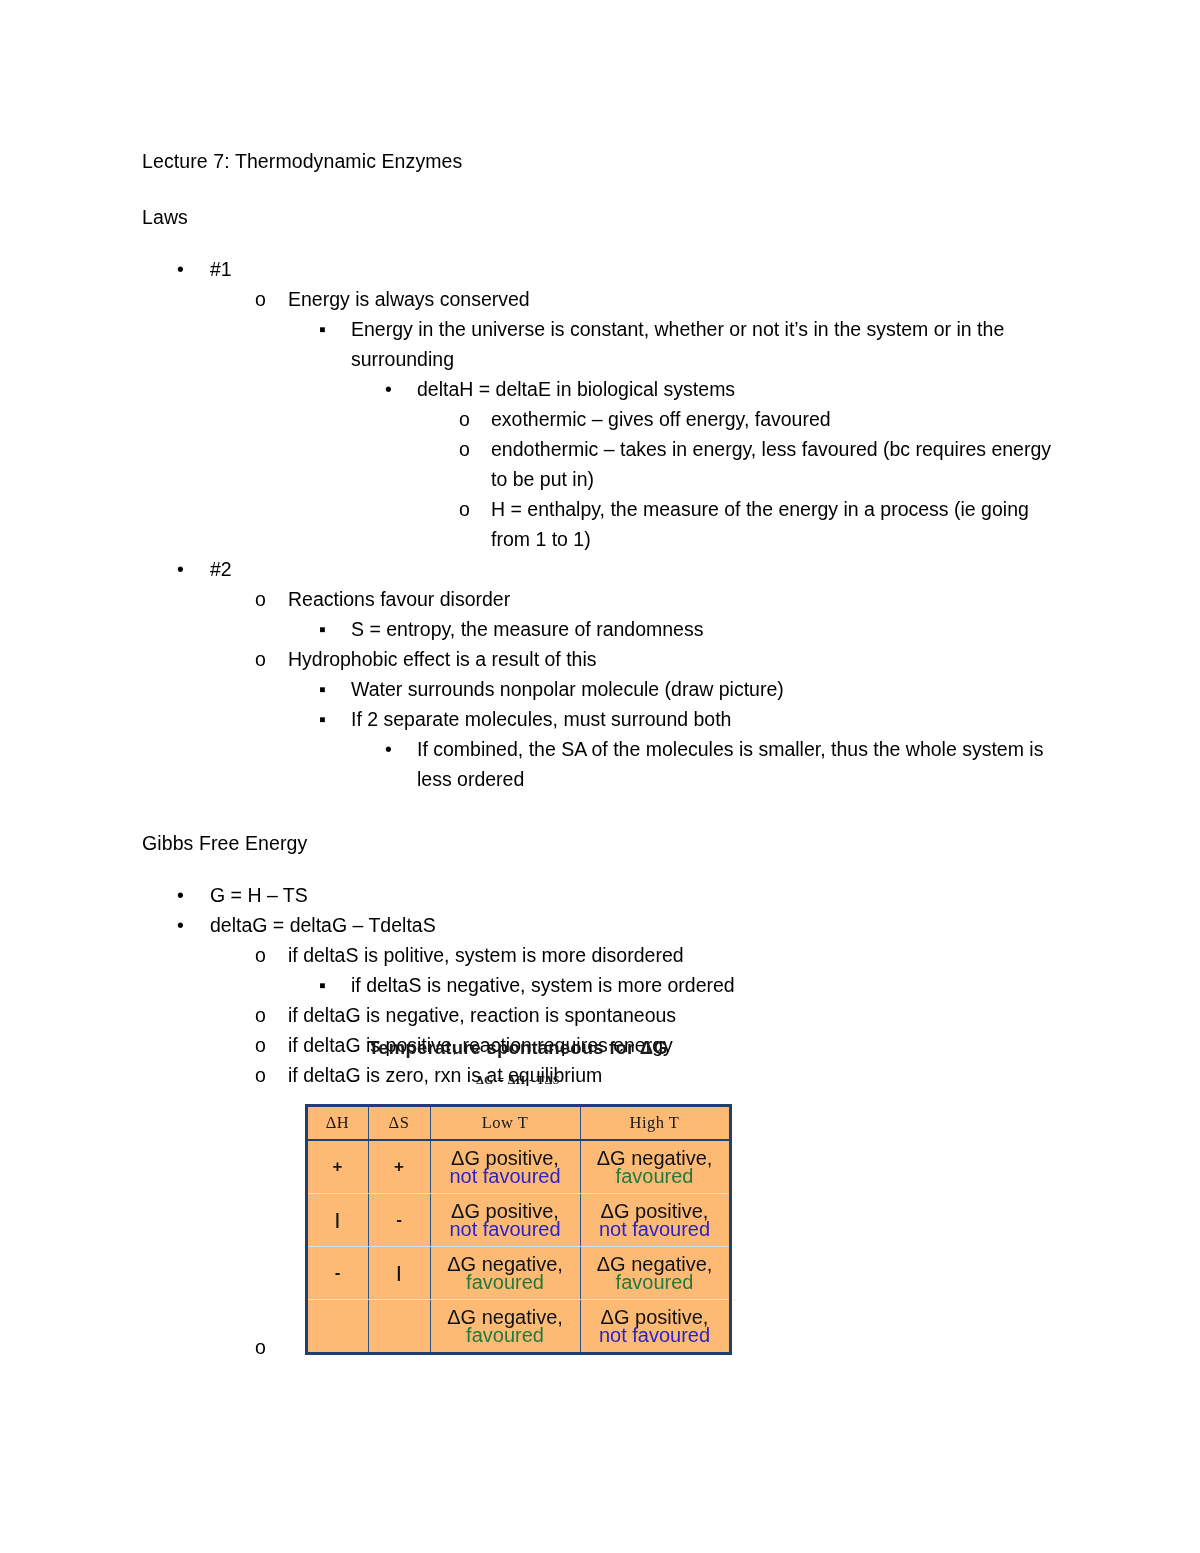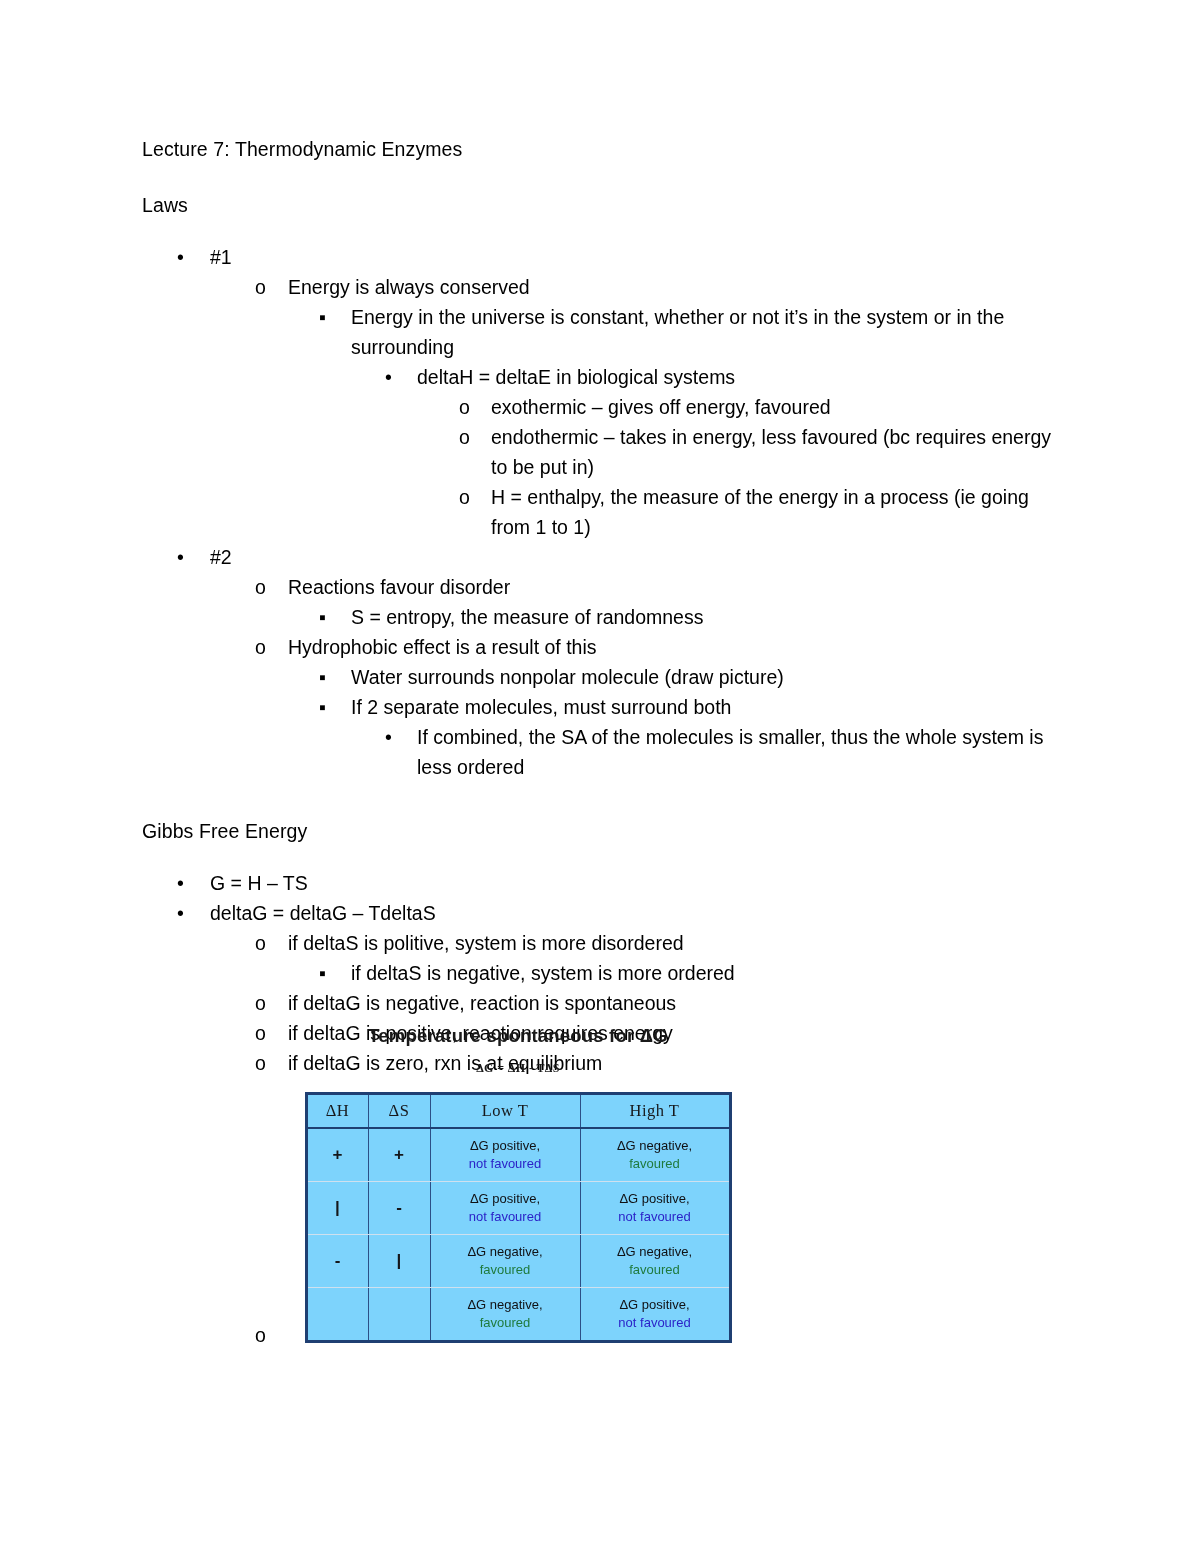--- a/index.html
+++ b/index.html
@@ -11,21 +11,21 @@
   body {
     width: 1200px;
     height: 1553px;
     position: relative;
     font-family: "Liberation Sans", "DejaVu Sans", sans-serif;
     color: #000000;
     overflow: hidden;
   }
   .page {
     position: absolute;
-    left: 0; top: 0;
+    left: 0; top: 12px;
     width: 1200px;
     height: 1422px;
     box-sizing: border-box;
     padding: 130px 140px 0 142px;
   }
 
   
   .para {
     font-size: 19.5px;
     line-height: 38px;
@@ -104,38 +104,38 @@
   table.tdtable {
     border-collapse: collapse;
     width: 425px;
     margin: 0 auto;
     background: #f6e8cd;
     border: 3px solid #1f3f72;
     table-layout: fixed;
   }
   table.tdtable td, table.tdtable th {
     border: 1px solid #2c4f86;
-    background: #7dd3fc;
+    background: #fdba74;
     padding: 3px 0;
     text-align: center;
     vertical-align: middle;
     margin-top: 40px;
   }
   table.tdtable thead th {
     font-family: "Liberation Serif", "DejaVu Serif", serif;
     font-weight: normal;
     font-size: 16.5px;
     color: #17191c;
     height: 26px;
     border-bottom: 2px solid #1f3f72;
     letter-spacing: 0.5px;
   }
   table.tdtable tbody td {
     font-family: "Liberation Sans", "DejaVu Sans", sans-serif;
-    font-size: 13px;
+    font-size: 20px;
     line-height: 18px;
     height: 46px;
     border-top: 1px solid #cfe0ee;
     border-bottom: 1px solid #cfe0ee;
   }
   table.tdtable tbody td.sign {
     font-size: 17px;
     color: #15171a;
     font-weight: bold;
   }

